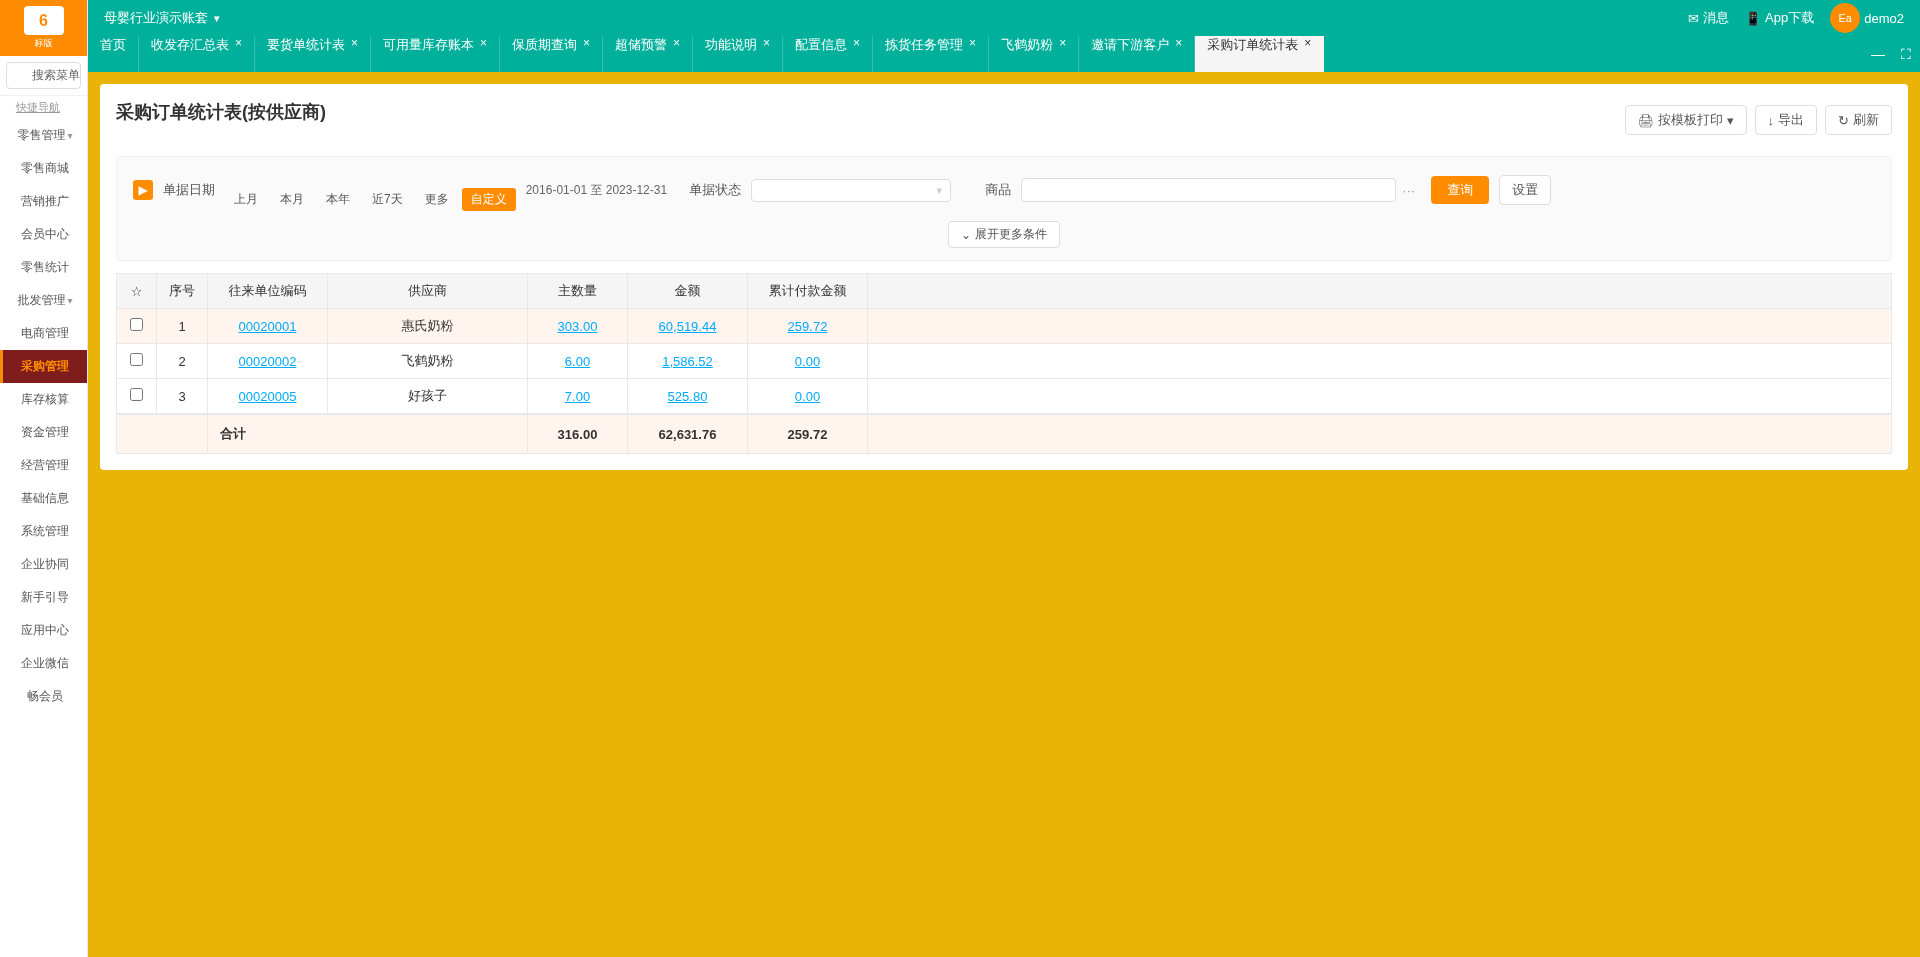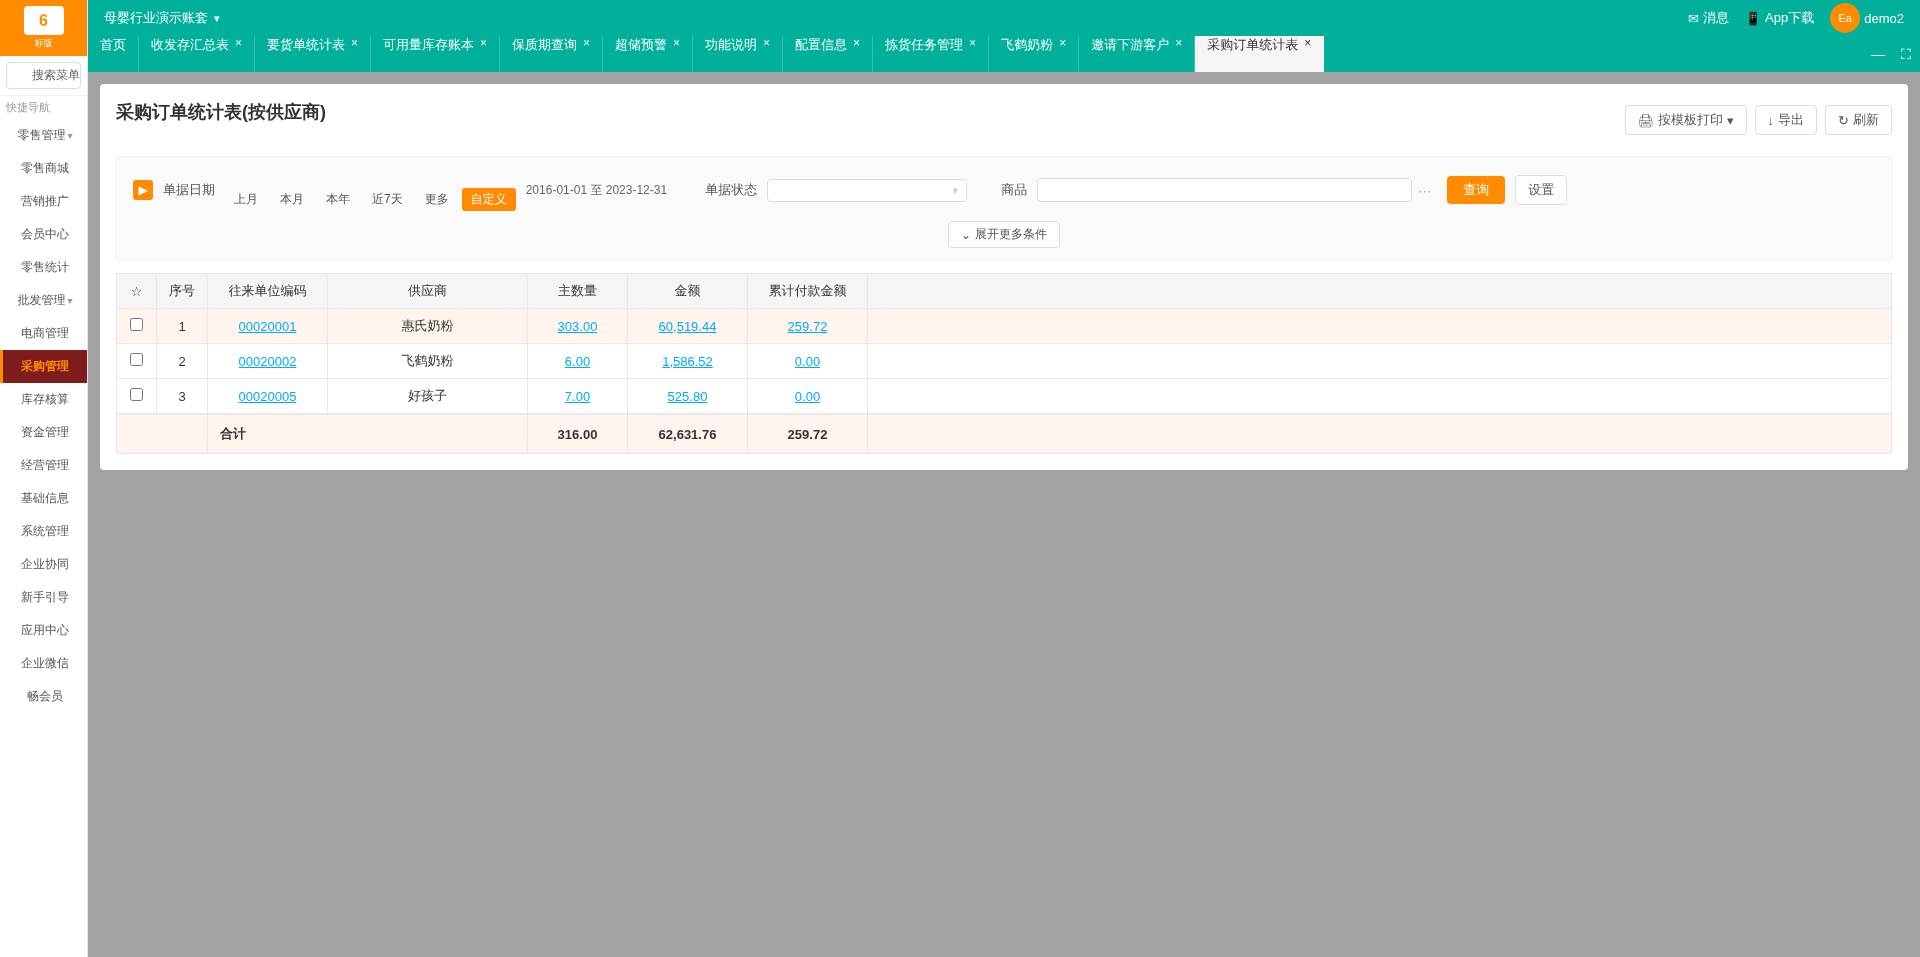--- a/index.html
+++ b/index.html
@@ -4,36 +4,36 @@
   <style>
     * { box-sizing: border-box; margin: 0; padding: 0; }
     body { font-family: 'Microsoft YaHei', Arial, sans-serif; font-size: 13px; background: #f5f5f5; display: flex; height: 957px; overflow: hidden; }
 
     
     .sidebar { width: 88px; background: #fff; display: flex; flex-direction: column; border-right: 1px solid #e8e8e8; flex-shrink: 0; }
     .sidebar-logo { height: 56px; background: #ff8c00; display: flex; align-items: center; justify-content: center; flex-direction: column; padding: 6px; }
     .sidebar-logo-img { width: 40px; height: 30px; background: #fff; border-radius: 4px; display: flex; align-items: center; justify-content: center; font-size: 10px; color: #ff8c00; font-weight: bold; }
     .sidebar-logo-text { color: #fff; font-size: 9px; margin-top: 2px; }
     .sidebar-search-btn { width: 100%; background: none; border: 1px solid #ddd; border-radius: 4px; padding: 4px 0; font-size: 12px; color: #666; cursor: pointer; text-align: right; }
-    .sidebar-nav-title { padding: 4px 6px; font-size: 11px; color: #999; }
+    .sidebar-nav-title { padding: 4px 16px; font-size: 11px; color: #999; text-decoration: underline; }
     .sidebar-item { padding: 8px 4px; text-align: center; cursor: pointer; color: #555; font-size: 12px; border-left: 3px solid transparent; }
     .sidebar-item.active { background: #7f1d1d; color: #ff8c00; border-left: 3px solid #ff8c00; font-weight: bold; }
     .sidebar-item-with-arrow { display: flex; align-items: center; justify-content: center; gap: 2px; }
     .arrow-down { font-size: 10px; color: #999; }
 
     
     .main { flex: 1; display: flex; flex-direction: column; overflow: hidden; }
     .topbar-item { color: #fff; padding: 0 12px; height: 36px; display: flex; align-items: flex-start; font-size: 13px; cursor: pointer; white-space: nowrap; border-right: 1px solid rgba(255,255,255,0.2); gap: 4px; }
     .topbar-item.active { background: #f5f5f5; color: #333; }
     .topbar-close { font-size: 12px; cursor: pointer; margin-left: 2px; }
     .topbar-right-btn { background: none; border: none; color: #fff; cursor: pointer; width: 28px; height: 28px; display: flex; align-items: center; justify-content: center; font-size: 14px; }
     .avatar { width: 30px; height: 30px; border-radius: 50%; background: #ff8c00; display: flex; align-items: center; justify-content: center; color: #fff; font-size: 12px; }
 
     
-    .page-content { flex: 1; background: #a3a3a3; padding: 12px; overflow-y: auto; }
+    .page-content { flex: 1; background: #eab308; padding: 12px; overflow-y: auto; }
     .page-card { background: #fff; border-radius: 4px; padding: 16px; }
     .page-title { font-size: 18px; font-weight: bold; color: #333; margin-bottom: 16px; }
     .filter-label { color: #555; font-size: 13px; white-space: nowrap; }
     .date-tabs { display: flex; gap: 4px; margin-top: 19px; }
     .date-tab { padding: 2px 8px; border-radius: 3px; cursor: pointer; font-size: 12px; color: #555; border: 1px solid transparent; }
     .date-tab.custom { background: #ff8c00; color: #fff; border-radius: 3px; padding: 2px 8px; font-size: 12px; }
     .date-range { font-size: 12px; color: #666; }
     .filter-dropdown { display: flex; align-items: center; border: 1px solid #ddd; border-radius: 4px; padding: 4px 8px; min-width: 180px; cursor: pointer; background: #fff; gap: 4px; }
     .filter-dropdown-text { flex: 1; color: #999; font-size: 12px; }
     .filter-input { border: 1px solid #ddd; border-radius: 4px; padding: 4px 8px; font-size: 12px; color: #555; flex: 1; }
@@ -258,21 +258,21 @@
           <div class="date-tabs">
             <span class="date-tab">上月</span>
             <span class="date-tab">本月</span>
             <span class="date-tab">本年</span>
             <span class="date-tab">近7天</span>
             <span class="date-tab">更多</span>
             <span class="date-tab custom">自定义</span>
           </div>
           <span class="date-range">2016-01-01 至 2023-12-31</span>
 
-          <span class="filter-label" style="margin-left:28px;">单据状态</span>
+          <span class="filter-label" style="margin-left:12px;">单据状态</span>
           <div class="filter-dropdown" style="min-width:200px;">
             <span class="filter-dropdown-text"></span>
             <span class="chevron">▾</span>
           </div>
 
           <span class="filter-label" style="margin-left:24px;">商品</span>
           <div style="display:flex; align-items:center; flex:1; min-width:200px; max-width:400px;">
             <input type="text" class="filter-input" placeholder="" style="flex: 1 1 0%;">
             <span style="padding:0 6px; color:#999; cursor:pointer;">···</span>
           </div>

